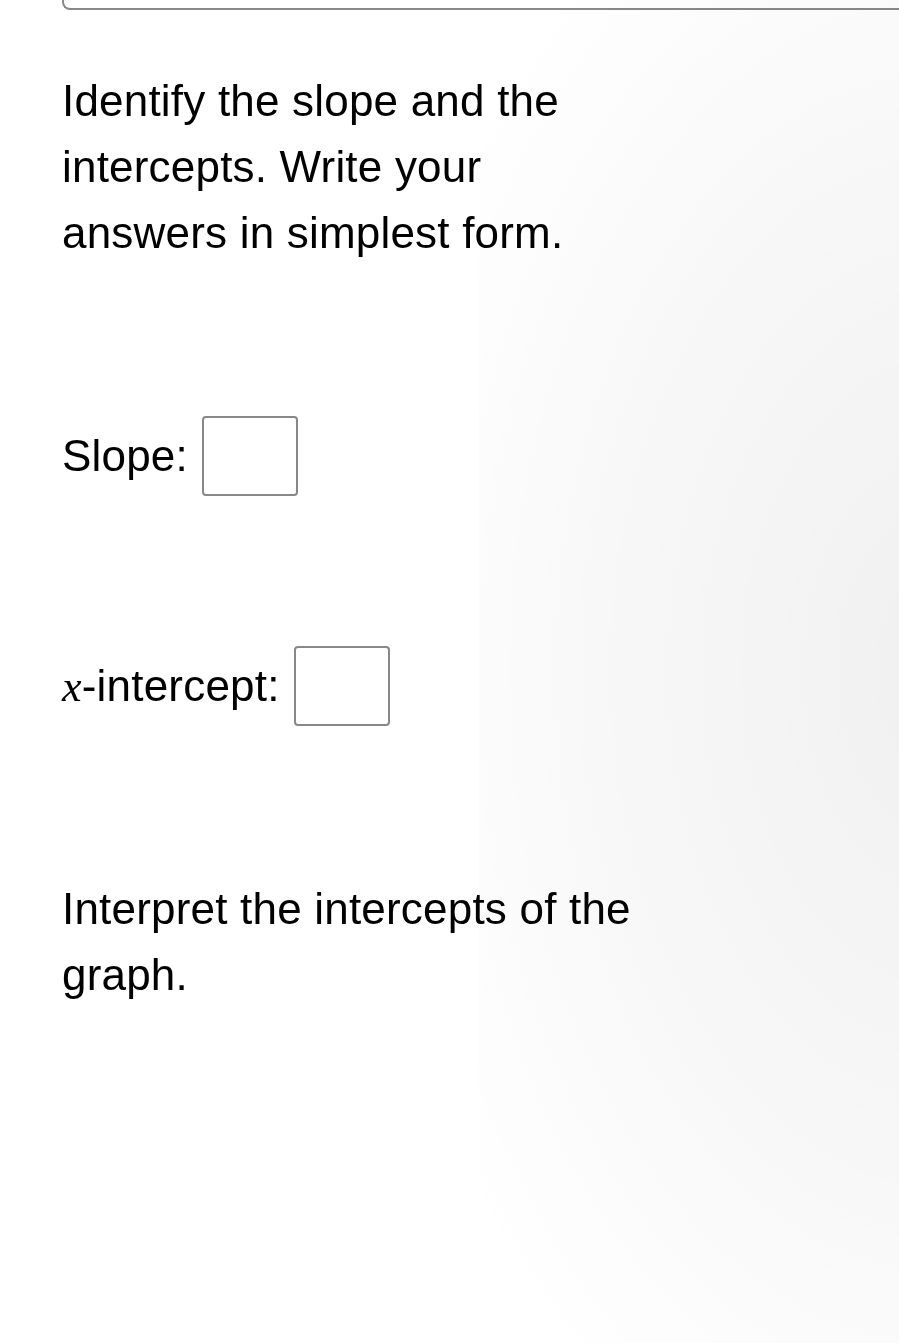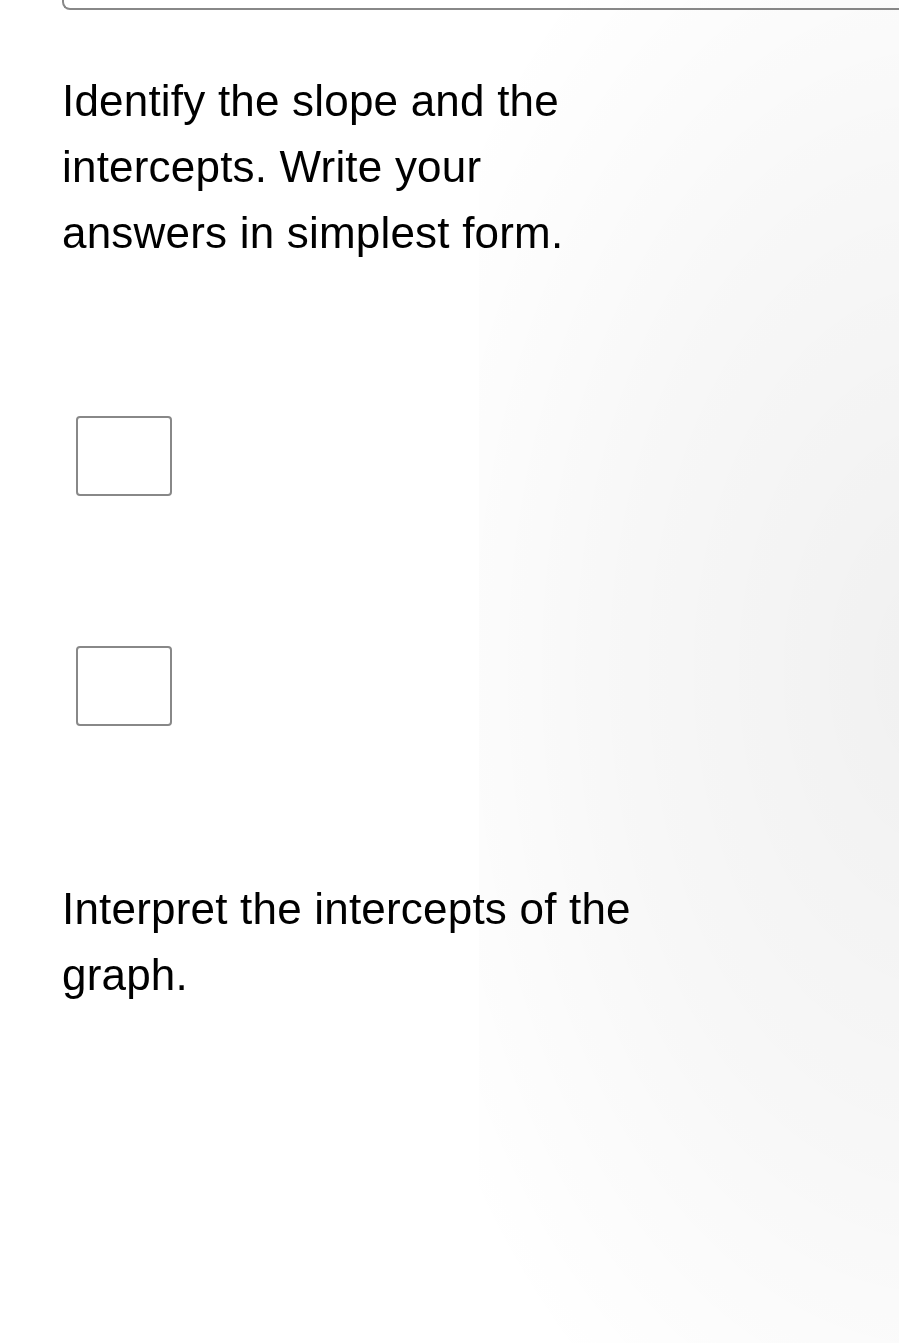--- a/index.html
+++ b/index.html
@@ -78,24 +78,26 @@
   </style>
 </head>
 <body>
 
 <div class="top-border"></div>
 
 <div class="content">
   <p class="instruction">Identify the slope and the intercepts. Write your answers in simplest form.</p>
 
   <div class="field-row">
+    <span class="field-label">Slope:</span>
     <input type="text" class="answer-input" value="" style="">
   </div>
 
   <div class="field-row">
+    <span class="field-label"><span class="var-x">x</span><span>-intercept:</span></span>
     <input type="text" class="answer-input" value="" style="">
   </div>
 
 
   <p class="interpret">Interpret the intercepts of the graph.</p>
 </div>
 
 <div class="right-shadow"></div>
 
 </body></html>

